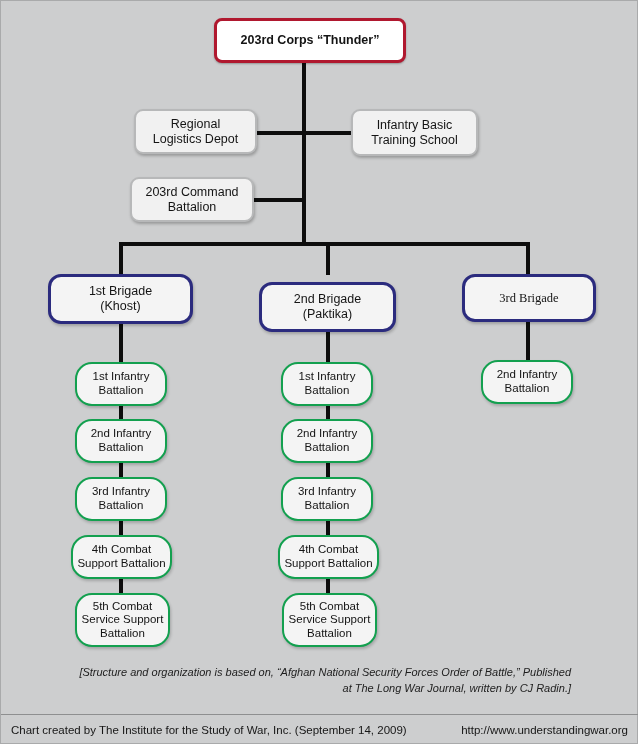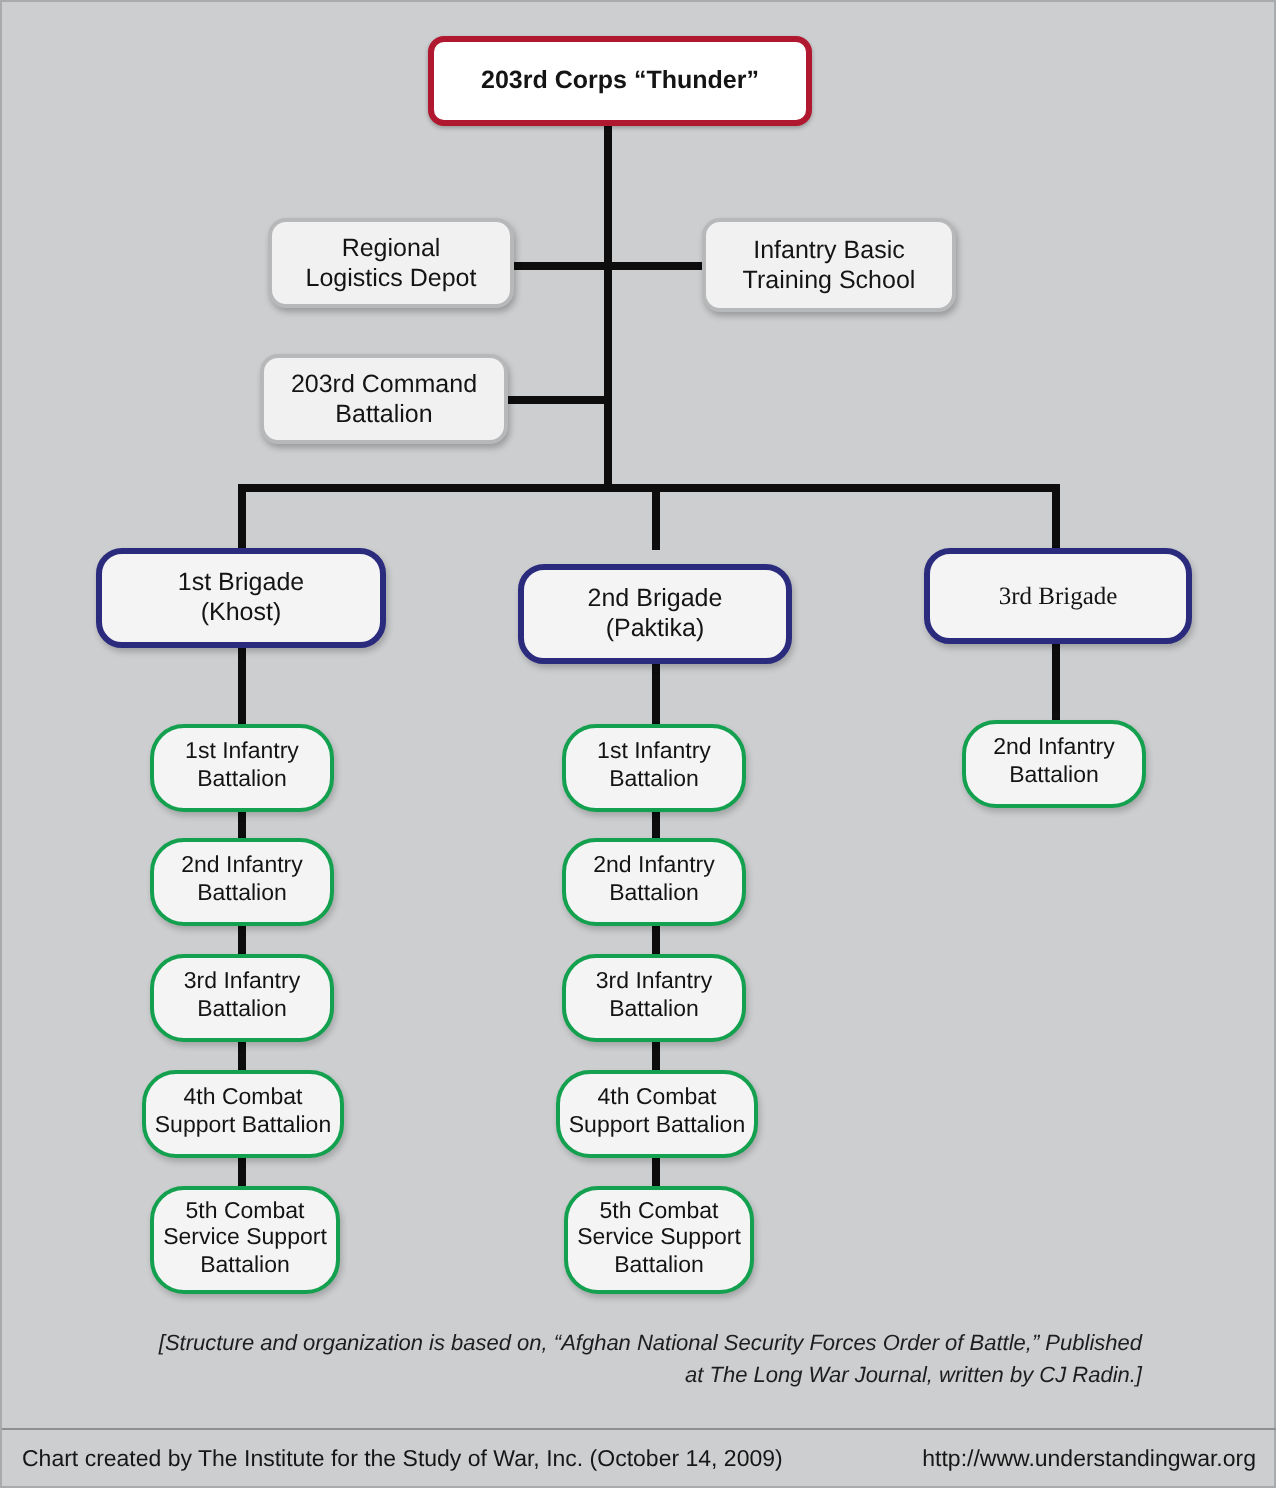--- a/index.html
+++ b/index.html
@@ -277,16 +277,16 @@
     </div>
   </div>
 
   <div class="footnote">
     <span>[Structure and organization is based on, “Afghan National Security Forces Order</span>
     <span>of Battle,” Published at The Long War Journal, written by CJ Radin.]</span>
   </div>
 
   <div class="credit-rule"></div>
 
-  <div class="credit-left">Chart created by The Institute for the Study of War, Inc.  (October 14, 2009)</div>
+  <div class="credit-left">Chart created by The Institute for the Study of War, Inc.  (September 14, 2009)</div>
   <div class="credit-right">http://www.understandingwar.org</div>
 
 </div>
 
 </body></html>

